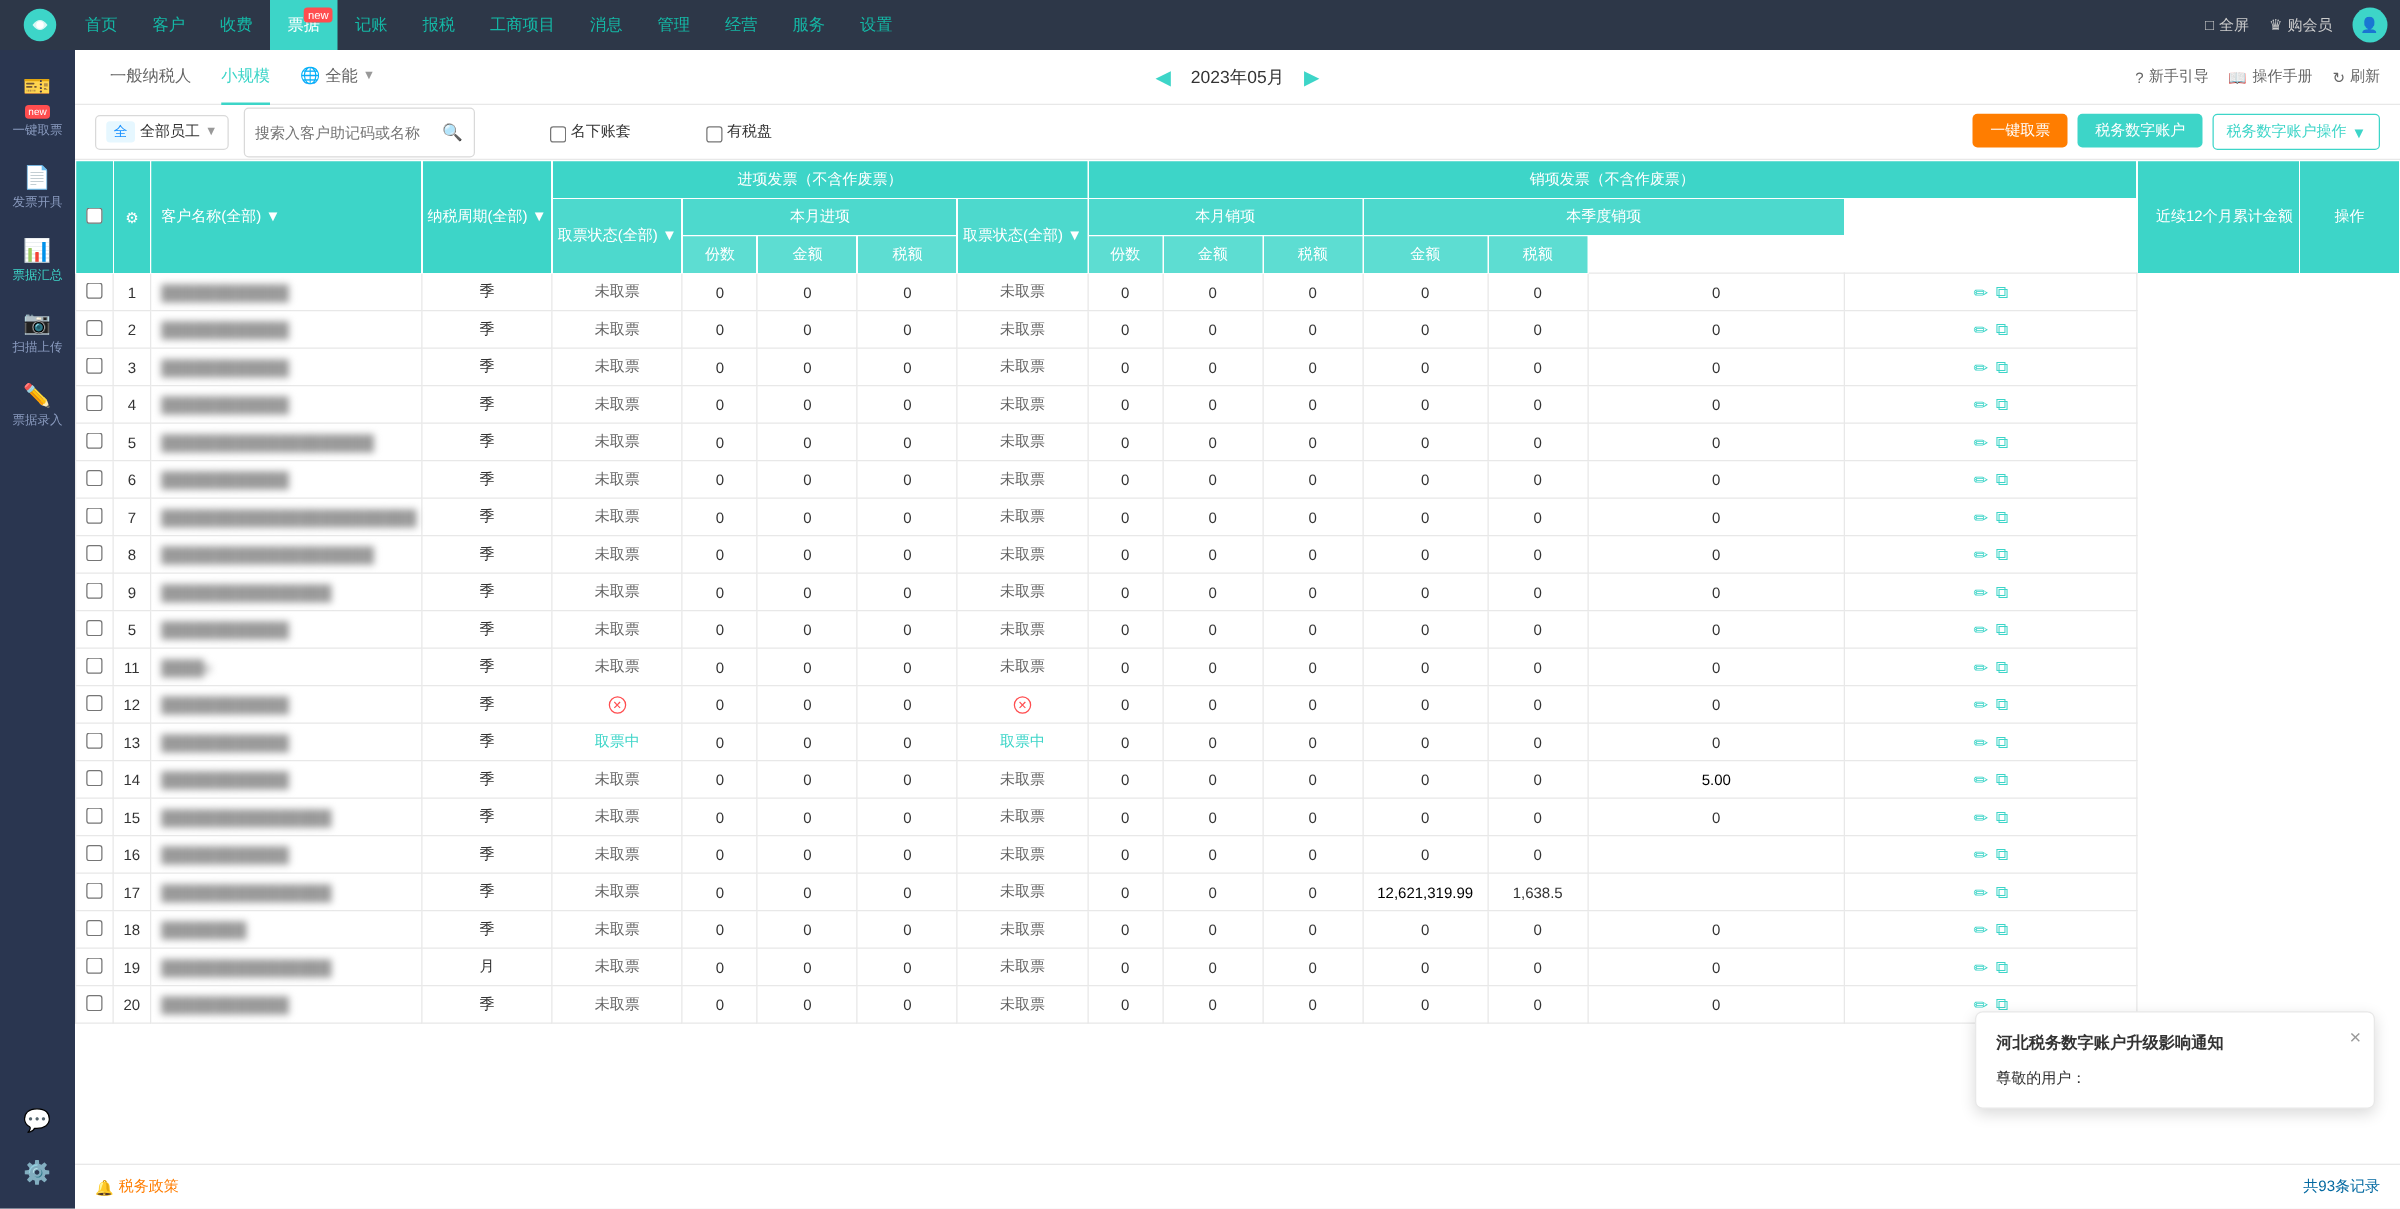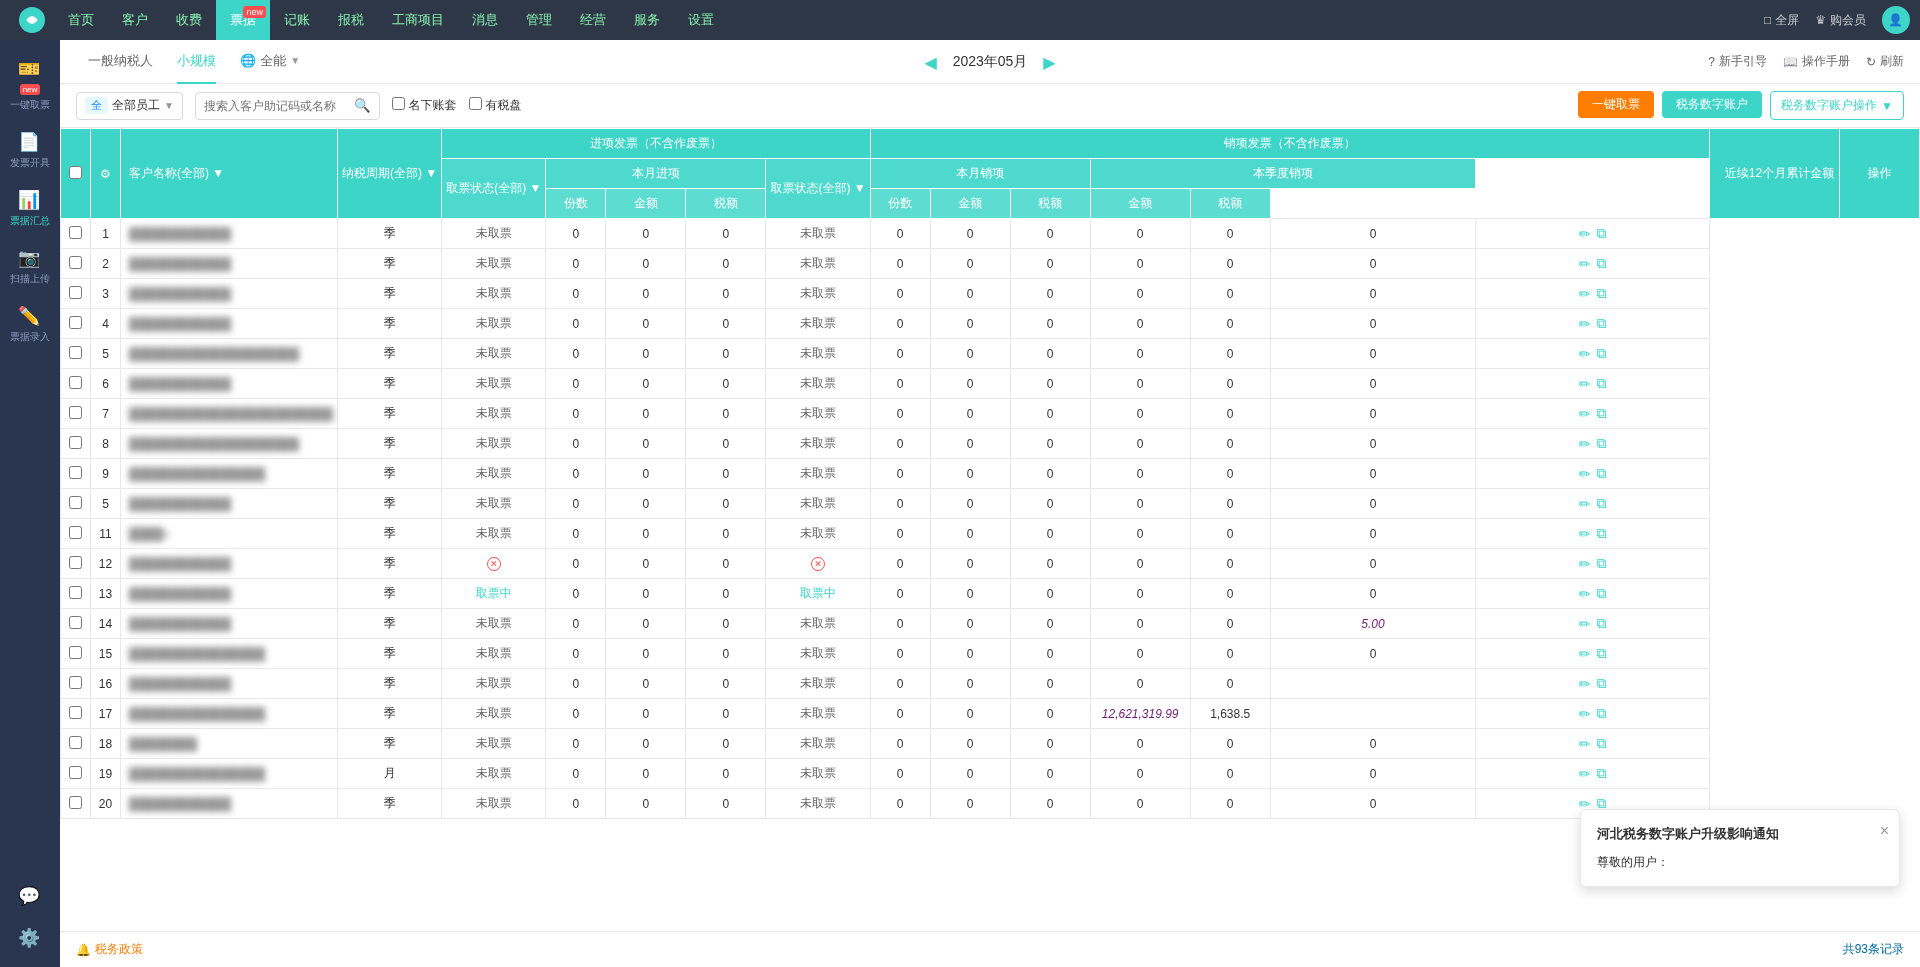--- a/index.html
+++ b/index.html
@@ -3,21 +3,21 @@
   <meta charset="utf-8">
   <style>
     * { box-sizing: border-box; margin: 0; padding: 0; }
     body { font-family: "Microsoft YaHei", "PingFang SC", Arial, sans-serif; font-size: 12px; background: #f0f2f5; color: #333; width: 1920px; min-height: 967px; overflow-x: hidden; }
 
     
     .top-nav { background: #2d3748; height: 40px; display: flex; align-items: center; padding: 0 10px; color: #ccc; }
     .top-nav .logo { width: 44px; height: 40px; display: flex; align-items: center; justify-content: center; }
     .top-nav .logo svg { width: 28px; height: 28px; }
     .top-nav .nav-items { display: flex; align-items: center; flex: 1; }
-    .top-nav .nav-item { padding: 0 14px; height: 40px; display: flex; align-items: center; color: #86efac; cursor: pointer; font-size: 13px; position: relative; }
+    .top-nav .nav-item { padding: 0 14px; height: 40px; display: flex; align-items: center; color: #14b8a6; cursor: pointer; font-size: 13px; position: relative; }
     .top-nav .nav-item.active { background: #3dd5c8; color: #fff; }
     .top-nav .nav-item .badge-new { background: #ff4d4f; color: #fff; font-size: 9px; padding: 1px 3px; border-radius: 3px; position: absolute; top: 6px; right: 4px; }
     .top-nav .nav-right { display: flex; align-items: center; gap: 16px; color: #ccc; font-size: 12px; }
     .top-nav .nav-right .nav-right-item { display: flex; align-items: center; gap: 4px; cursor: pointer; }
     .top-nav .nav-right .avatar { width: 28px; height: 28px; border-radius: 50%; background: #3dd5c8; display: flex; align-items: center; justify-content: center; color: #fff; }
 
     
     .layout { display: flex; height: 927px; }
     .sidebar { width: 60px; background: #2a3650; display: flex; flex-direction: column; align-items: center; padding-top: 10px; gap: 4px; }
     .sidebar-item { width: 56px; display: flex; flex-direction: column; align-items: center; padding: 8px 4px; color: #8a9bbf; cursor: pointer; border-radius: 4px; font-size: 11px; gap: 4px; }
@@ -33,42 +33,42 @@
     .sub-nav { background: #fff; height: 44px; display: flex; align-items: center; padding: 0 16px; border-bottom: 1px solid #e8e8e8; gap: 24px; }
     .sub-nav-item { height: 44px; display: flex; align-items: center; color: #666; cursor: pointer; font-size: 13px; border-bottom: 2px solid transparent; }
     .sub-nav-item.active { color: #3dd5c8; border-bottom: 2px solid #3dd5c8; font-weight: 500; }
     .sub-nav-right { margin-left: auto; display: flex; align-items: center; gap: 16px; font-size: 12px; color: #666; }
     .sub-nav-right .nav-right-btn { display: flex; align-items: center; gap: 4px; cursor: pointer; color: #666; }
 
     
     .filter-bar { background: #fff; height: 44px; display: flex; align-items: center; padding: 0 16px; gap: 12px; border-bottom: 1px solid #e8e8e8; }
     .filter-select { display: flex; align-items: center; border: 1px solid #d9d9d9; border-radius: 4px; height: 28px; padding: 0 8px; gap: 4px; color: #333; cursor: pointer; font-size: 12px; background: #fff; }
     .filter-select .arrow { color: #999; font-size: 10px; }
-    .filter-input-wrap { display: flex; align-items: center; border: 1px solid #d9d9d9; border-radius: 4px; height: 28px; padding: 0 8px; background: #fff; }
+    .filter-input-wrap { display: flex; align-items: center; border: 1px solid #d9d9d9; border-radius: 4px; height: 40px; padding: 0 8px; background: #fff; }
     .filter-input-wrap input { border: none; outline: none; font-size: 12px; width: 150px; color: #999; }
     .filter-search-btn { background: none; border: none; cursor: pointer; color: #999; }
-    .filter-checkbox { display: flex; align-items: flex-start; gap: 4px; color: #333; cursor: pointer; font-size: 12px; }
+    .filter-checkbox { display: flex; align-items: flex-end; gap: 4px; color: #333; cursor: pointer; font-size: 12px; margin-left: 48px; }
     .filter-bar-right { margin-left: auto; display: flex; align-items: flex-start; gap: 8px; }
     .btn-primary { background: #ff7d00; color: #fff; border: none; border-radius: 4px; padding: 5px 14px; font-size: 12px; cursor: pointer; white-space: nowrap; }
     .btn-teal { background: #3dd5c8; color: #fff; border: none; border-radius: 4px; padding: 5px 14px; font-size: 12px; cursor: pointer; white-space: nowrap; }
     .btn-teal-outline { background: #fff; color: #3dd5c8; border: 1px solid #3dd5c8; border-radius: 4px; padding: 5px 10px; font-size: 12px; cursor: pointer; display: flex; align-items: center; gap: 4px; }
     .month-nav-arrow { cursor: pointer; color: #3dd5c8; font-size: 16px; width: 20px; height: 20px; display: flex; align-items: center; justify-content: center; }
 
     
     .table-container { flex: 1; overflow: auto; background: #fff; margin: 0; }
     table { width: 100%; border-collapse: collapse; font-size: 12px; }
     thead tr th { background: #3dd5c8; color: #fff; text-align: center; padding: 6px 4px; border: 1px solid rgba(255,255,255,0.3); font-weight: normal; white-space: nowrap; position: sticky; top: 0; z-index: 10; }
     thead tr.th-sub th { background: #4dd9cd; }
     thead tr.th-sub2 th { background: #5dddd2; }
     tbody tr td { text-align: center; padding: 6px 4px; border: 1px solid #e8e8e8; color: #333; white-space: nowrap; }
     tbody tr td.td-left { text-align: left; padding-left: 8px; }
     .status-circle { width: 14px; height: 14px; border-radius: 50%; border: 1.5px solid #ff4d4f; display: inline-flex; align-items: center; justify-content: center; color: #ff4d4f; font-size: 9px; }
     .action-icons { display: flex; align-items: center; justify-content: center; gap: 6px; }
     .action-icon { color: #3dd5c8; cursor: pointer; font-size: 14px; }
-    .text-blue { color: #701a75; font-style: italic; }
+    .text-blue { color: #000000; }
 
     
     .notification-popup { position: fixed; bottom: 80px; right: 20px; width: 320px; background: #fff; border: 1px solid #e8e8e8; border-radius: 6px; box-shadow: 0 4px 12px rgba(0,0,0,0.15); z-index: 100; padding: 14px 16px; font-size: 12px; color: #333; line-height: 1.6; }
     .notification-popup .close-btn { position: absolute; top: 8px; right: 10px; cursor: pointer; color: #999; font-size: 16px; }
     .notification-popup .title { font-weight: bold; color: #333; margin-bottom: 8px; font-size: 13px; }
 
     
     .table-footer { background: #fff; border-top: 1px solid #e8e8e8; height: 36px; display: flex; align-items: center; padding: 0 16px; font-size: 12px; color: #666; }
     .tax-link { color: #ff7d00; display: flex; align-items: center; gap: 4px; cursor: pointer; font-size: 12px; }
 

